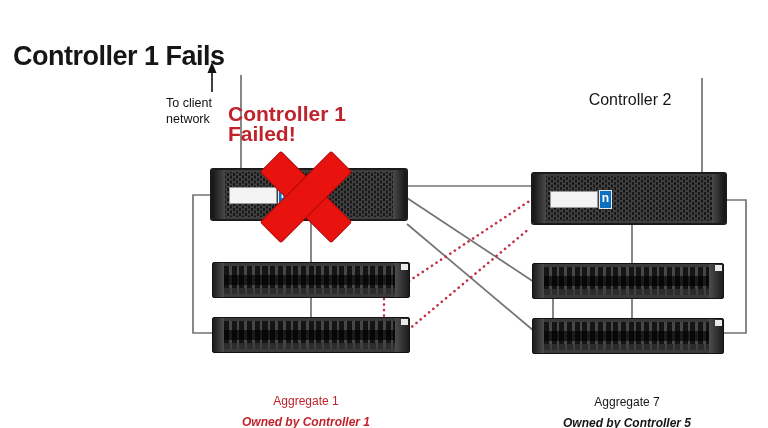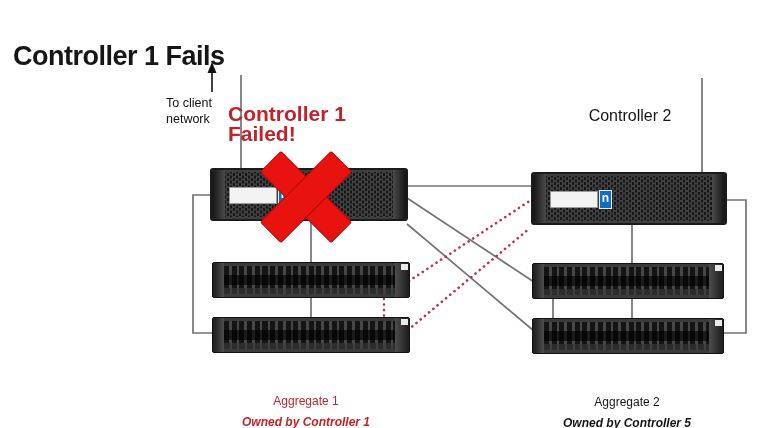--- a/index.html
+++ b/index.html
@@ -70,21 +70,21 @@
   .client-net {
     position:absolute; left:166px; top:95px; width:72px; text-align:left;
     font-size:12.5px; line-height:16px; color:#111; white-space:pre-line;
   }
   .c1-status {
     position:absolute; left:228px; top:104px; width:150px; 
     font-size:21px; line-height:20px; font-weight:bold;
     color:var(--failed-red,#c0232b); white-space:pre-line;
   }
   .c2-name {
-    position:absolute; left:548px; top:107px; width:164px; text-align:center;
+    position:absolute; left:548px; top:91px; width:164px; text-align:center;
     font-size:16px; color:#161616;
   }
   .agg { position:absolute; width:200px; text-align:center; font-size:12px; line-height:21px;margin-top:32px; }
   .agg .owner { font-weight:bold;font-style:italic; }
   .agg1 { left:206px; top:359px; color:var(--failed-red,#c0232b); }
   .agg2 { left:527px; top:360px; color:#161616; }
 
   .xmark { position:absolute; left:246px; top:143px; }
 </style>
 </head>
@@ -173,17 +173,17 @@
 network</div>
   <div class="c1-status">Controller 1
 Failed!</div>
   <div class="c2-name">Controller 2</div>
 
   <div class="agg agg1">
     <div>Aggregate 1</div>
     <div class="owner">Owned by Controller 1</div>
   </div>
   <div class="agg agg2">
-    <div>Aggregate 2</div>
+    <div>Aggregate 7</div>
     <div class="owner">Owned by Controller 5</div>
   </div>
 
 </div>
 
 </body></html>

